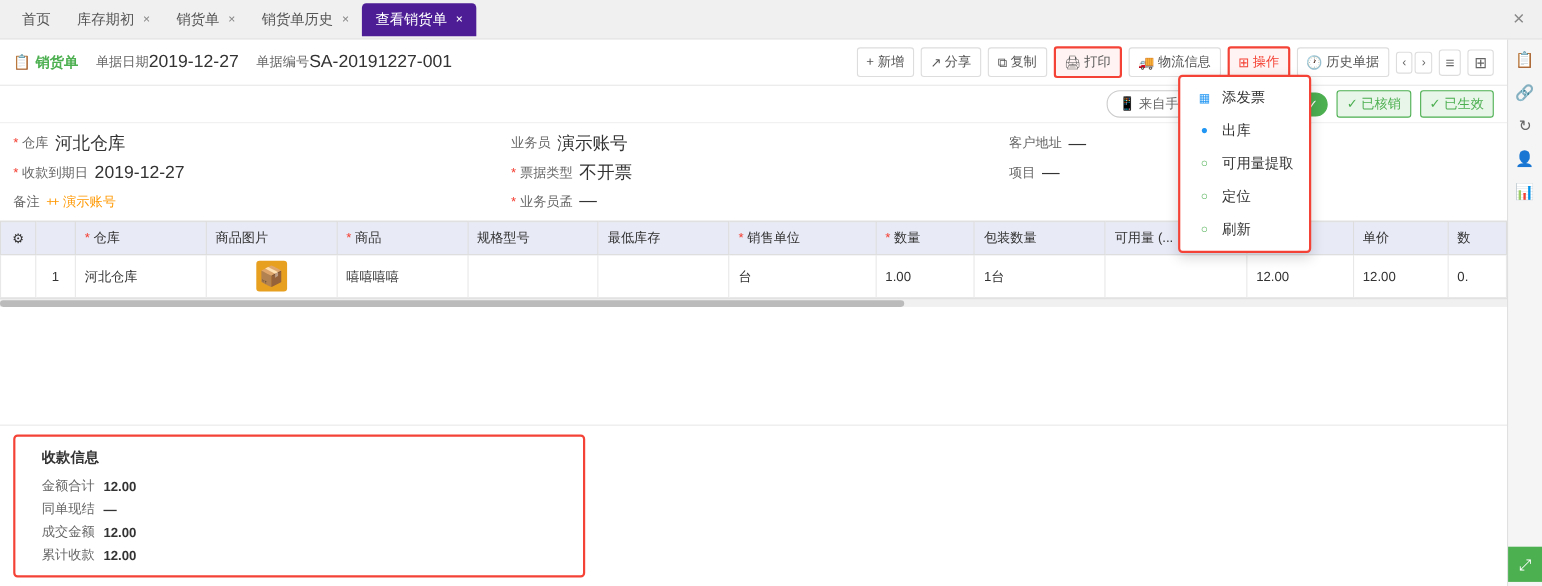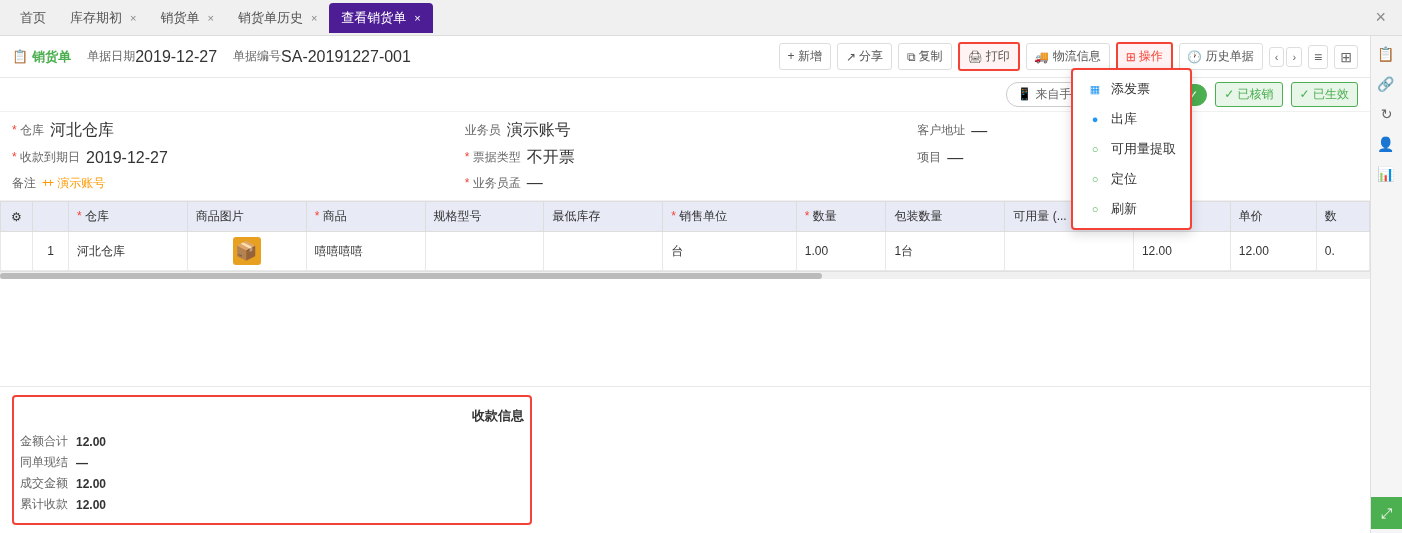--- a/index.html
+++ b/index.html
@@ -49,21 +49,21 @@
     thead tr { background: #e8eaf6; }
     th { padding: 6px 8px; text-align: left; border: 1px solid #ddd; font-weight: normal; color: #333; white-space: nowrap; }
     td { padding: 5px 8px; border: 1px solid #e8e8e8; color: #333; }
     tr.subtotal td { background: #fafafa; }
     .th-settings { width: 32px; text-align: center; }
     .required-star { color: #f44336; }
     .col-num { width: 36px; text-align: center; }
 
     
     .bottom-section { display: flex; padding: 8px 12px; border-top: 1px solid #e8e8e8; }
-    .payment-box { border: 2px solid #f44336; border-radius: 4px; padding: 10px 6px; min-width: 520px; text-align: right; }
+    .payment-box { border: 2px solid #f44336; border-radius: 4px; padding: 10px 24px; min-width: 520px; }
     .payment-title { font-weight: bold; font-size: 13px; margin-bottom: 8px; }
     .payment-grid { display: grid; grid-template-columns: 1fr; gap: 4px 32px; }
     .payment-row { display: flex; align-items: center; gap: 8px; font-size: 12px; }
     .payment-label { color: #666; }
     .payment-value { color: #333; font-weight: bold; }
     .payment-value.red { color: #f44336; }
     .dropdown-menu { position: absolute; top: 68px; right: 210px; background: #fff; border: 2px solid #f44336; border-radius: 4px; box-shadow: 0 4px 12px rgba(0,0,0,0.15); z-index: 1000; min-width: 100px; padding: 4px 0; }
     .dropdown-item { display: flex; align-items: center; gap: 8px; padding: 6px 14px; cursor: pointer; font-size: 13px; color: #333; }
     .dropdown-icon { width: 16px; height: 16px; display: inline-flex; align-items: center; justify-content: center; font-size: 11px; border-radius: 2px; }
     .icon-blue { color: #2196f3; }

